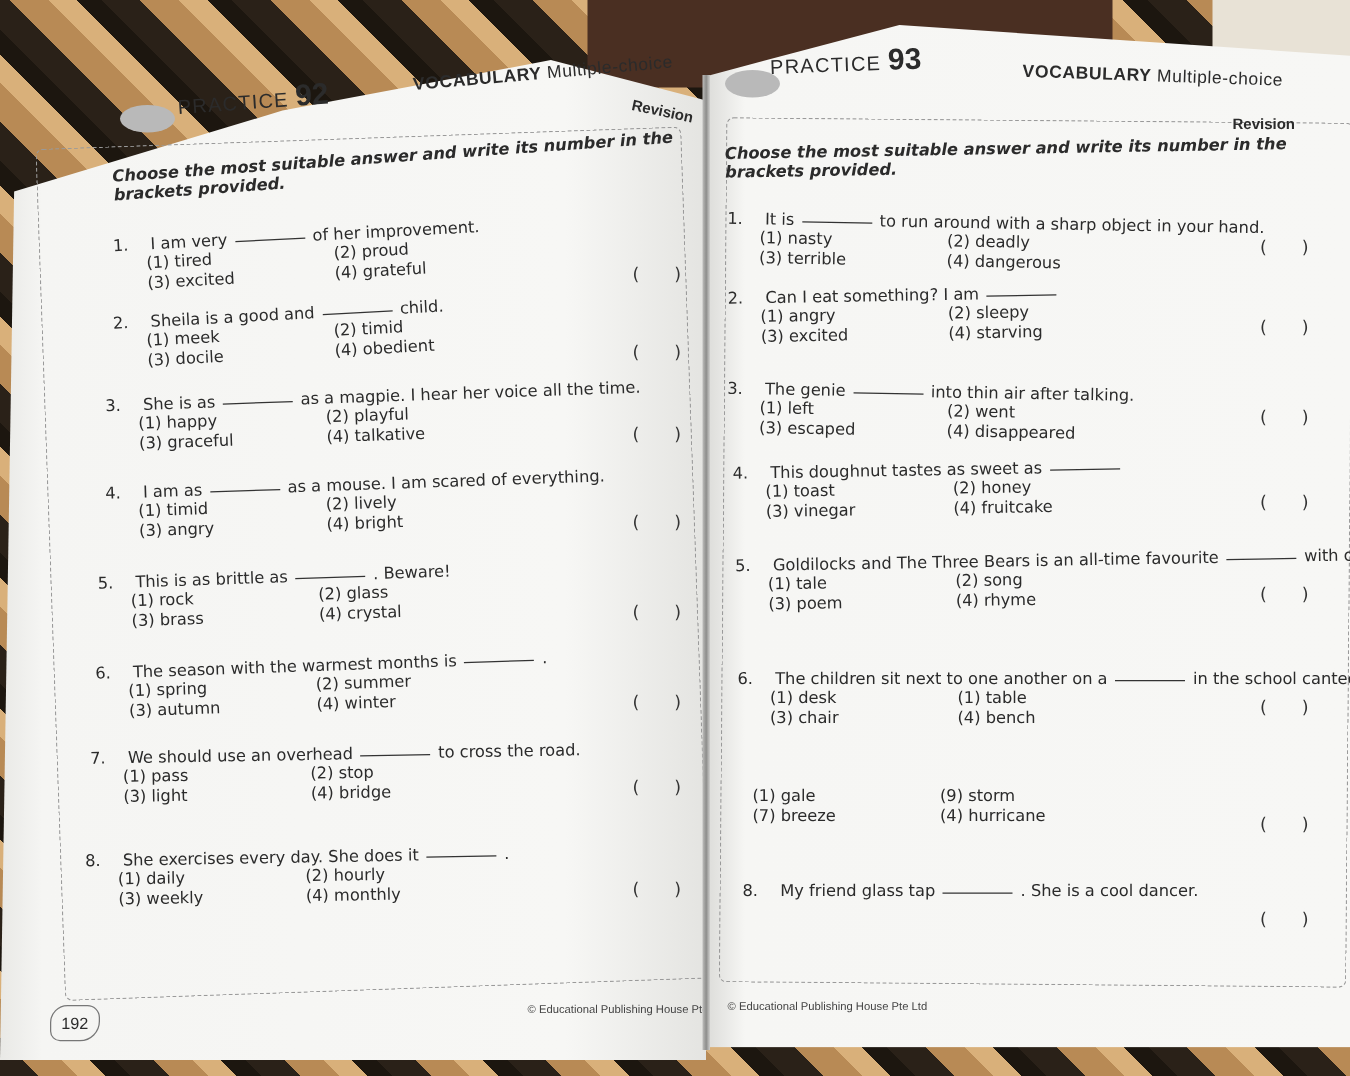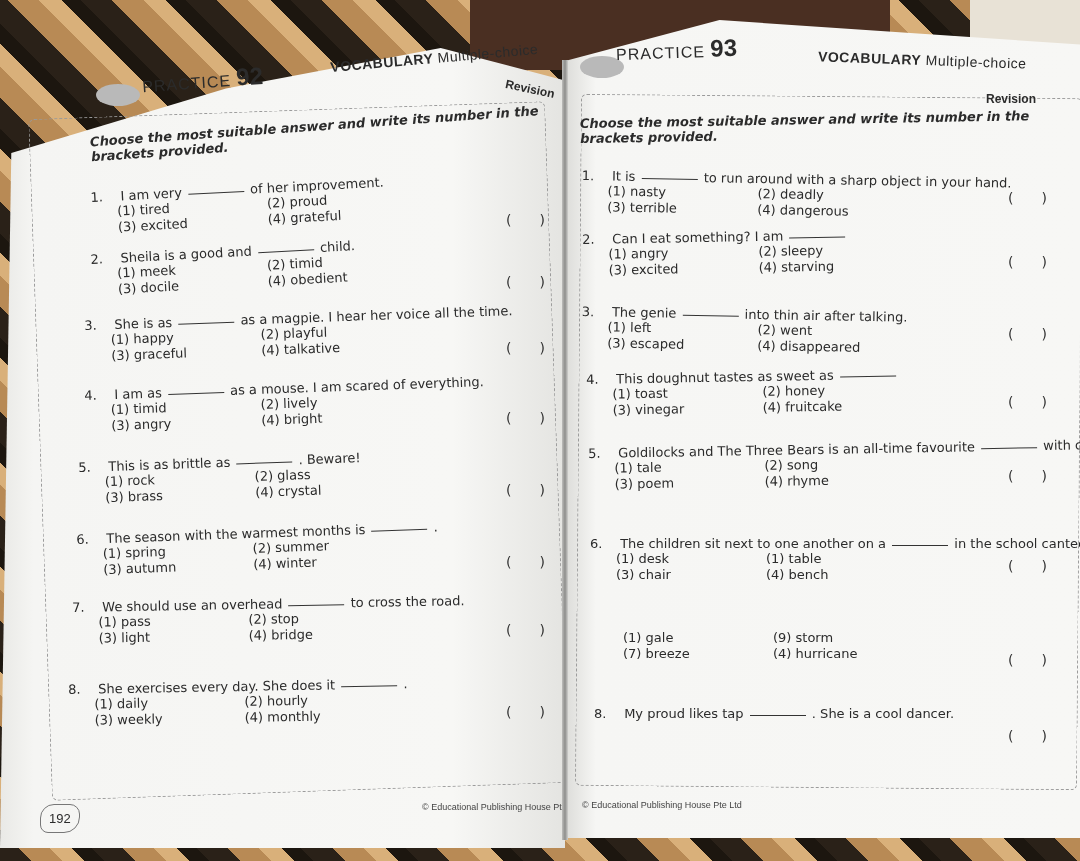--- a/index.html
+++ b/index.html
@@ -279,32 +279,32 @@
          </div>
          <div style="display:grid;grid-template-columns:150px 150px;margin-left:26px;row-gap:1px">
            <span class="opt">(1) desk</span>
            <span class="opt">(1) table</span>
            <span class="opt">(3) chair</span>
            <span class="opt">(4) bench</span>
          </div>
     </div>
     <div class="abs bracket" style="left: 1008px; top: 558px;"><span>(</span><span style="display:inline-block;width:28px"></span><span>)</span></div>
     <div class="abs" style="left: 592px; top: 630px; transform: rotate(0deg); transform-origin: left top;">
-         <div style="display:grid;grid-template-columns:150px 150px;margin-left:31px;row-gap:1px">
+         <div style="display:grid;grid-template-columns:150px 150px;margin-left:10px;row-gap:1px">
            <span class="opt">(1) gale</span>
            <span class="opt">(9) storm</span>
            <span class="opt">(7) breeze</span>
            <span class="opt">(4) hurricane</span>
          </div>
     </div>
     <div class="abs bracket" style="left: 1008px; top: 652px;"><span>(</span><span style="display:inline-block;width:28px"></span><span>)</span></div>
     <div class="abs" style="left: 594px; top: 706px; transform: rotate(0deg); transform-origin: left top;">
       <div class="q">
            <span style="display:inline-block;width:26px">8.</span>
-           <span>My proud likes tap</span>
+           <span>My friend glass tap</span>
            <span class="blank"></span>
            <span>. She is a cool dancer.</span>
          </div>
     </div>
     <div class="abs bracket" style="left: 1008px; top: 728px;"><span>(</span><span style="display:inline-block;width:28px"></span><span>)</span></div>
   </div>
 
 <div class="abs footer" style="left:582px;top:800px;">© Educational Publishing House Pte Ltd</div>
 
 </body></html>

